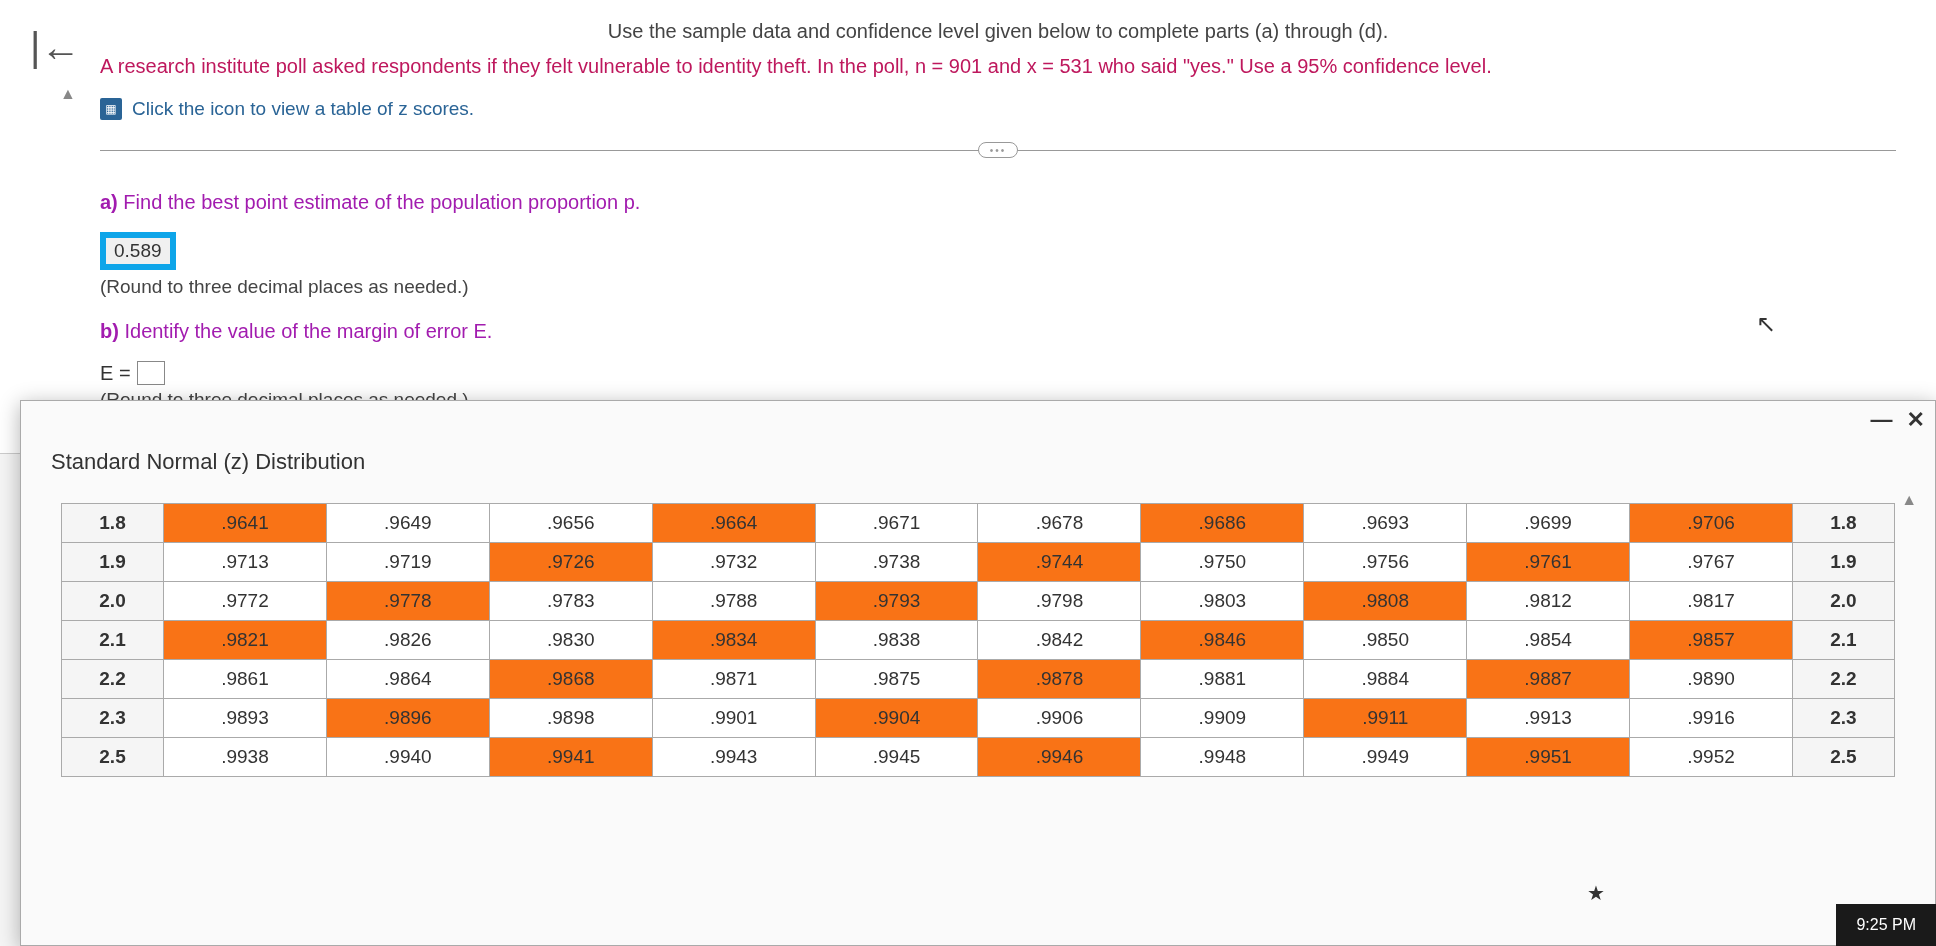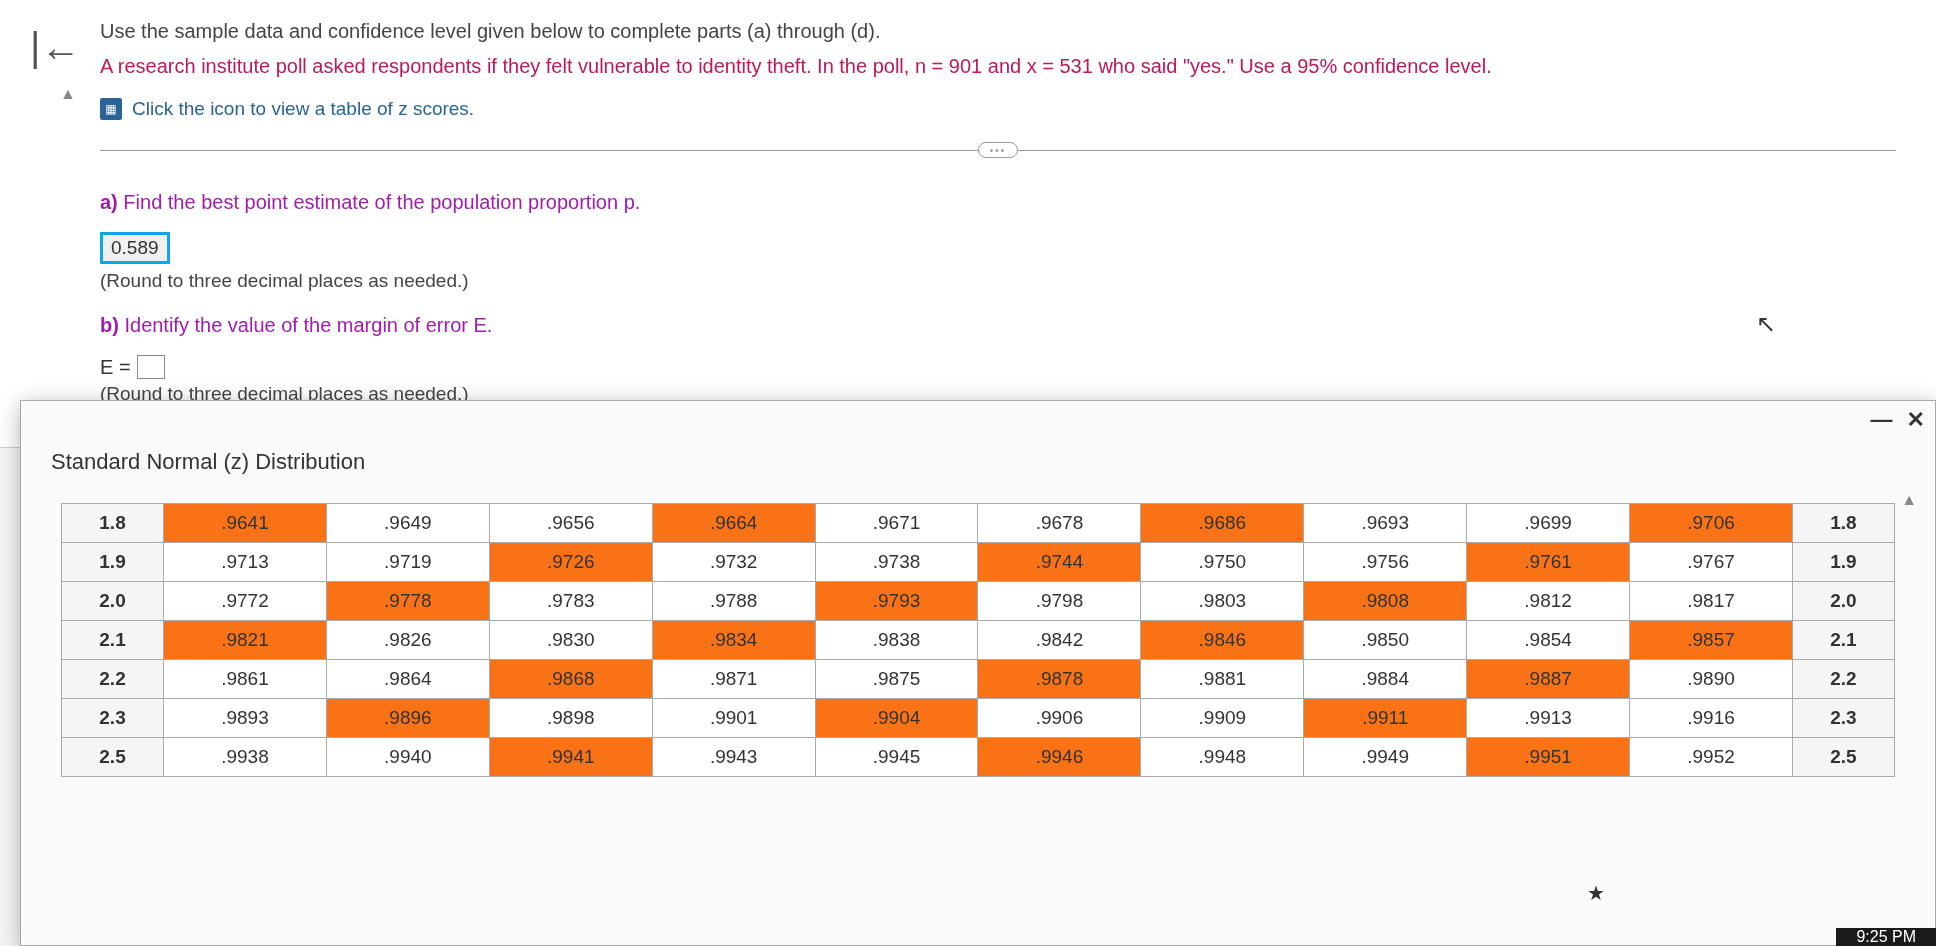--- a/index.html
+++ b/index.html
@@ -34,20 +34,21 @@
     position: absolute;
     left: 60px;
     top: 85px;
     color: #888;
     font-size: 16px;
   }
   .instructions {
     font-size: 20px;
     color: #444;
     margin-bottom: 12px;
+    text-align: center;
   }
   .context {
     font-size: 20px;
     color: #be185d;
     margin-bottom: 20px;
   }
   .icon-link {
     display: flex;
     align-items: center;
     gap: 10px;
@@ -91,21 +92,21 @@
     letter-spacing: 2px;
   }
   .question-part {
     font-size: 20px;
     color: #a21caf;
     margin-bottom: 18px;
   }
   .question-part b { font-weight: bold; }
   .answer-box {
     display: inline-block;
-    border: 3px solid #0ea5e9;
+    border: 6px solid #0ea5e9;
     background: #f0f0f0;
     padding: 2px 8px;
     font-size: 19px;
     margin-bottom: 6px;
   }
   .hint {
     font-size: 19px;
     color: #444;
     margin-bottom: 22px;
   }
@@ -194,21 +195,21 @@
     font-size: 20px;
     color: #333;
   }
 
   .taskbar {
     position: absolute;
     bottom: 0;
     right: 0;
     background: #1a1a1a;
     color: #fff;
-    padding: 0 20px;
+    padding: 12px 20px;
     font-size: 16px;
   }
 </style>
 </head>
 <body>
 
 <div class="main-panel">
   <div class="back-btn">|←</div>
   <div class="scroll-up">▲</div>
 

